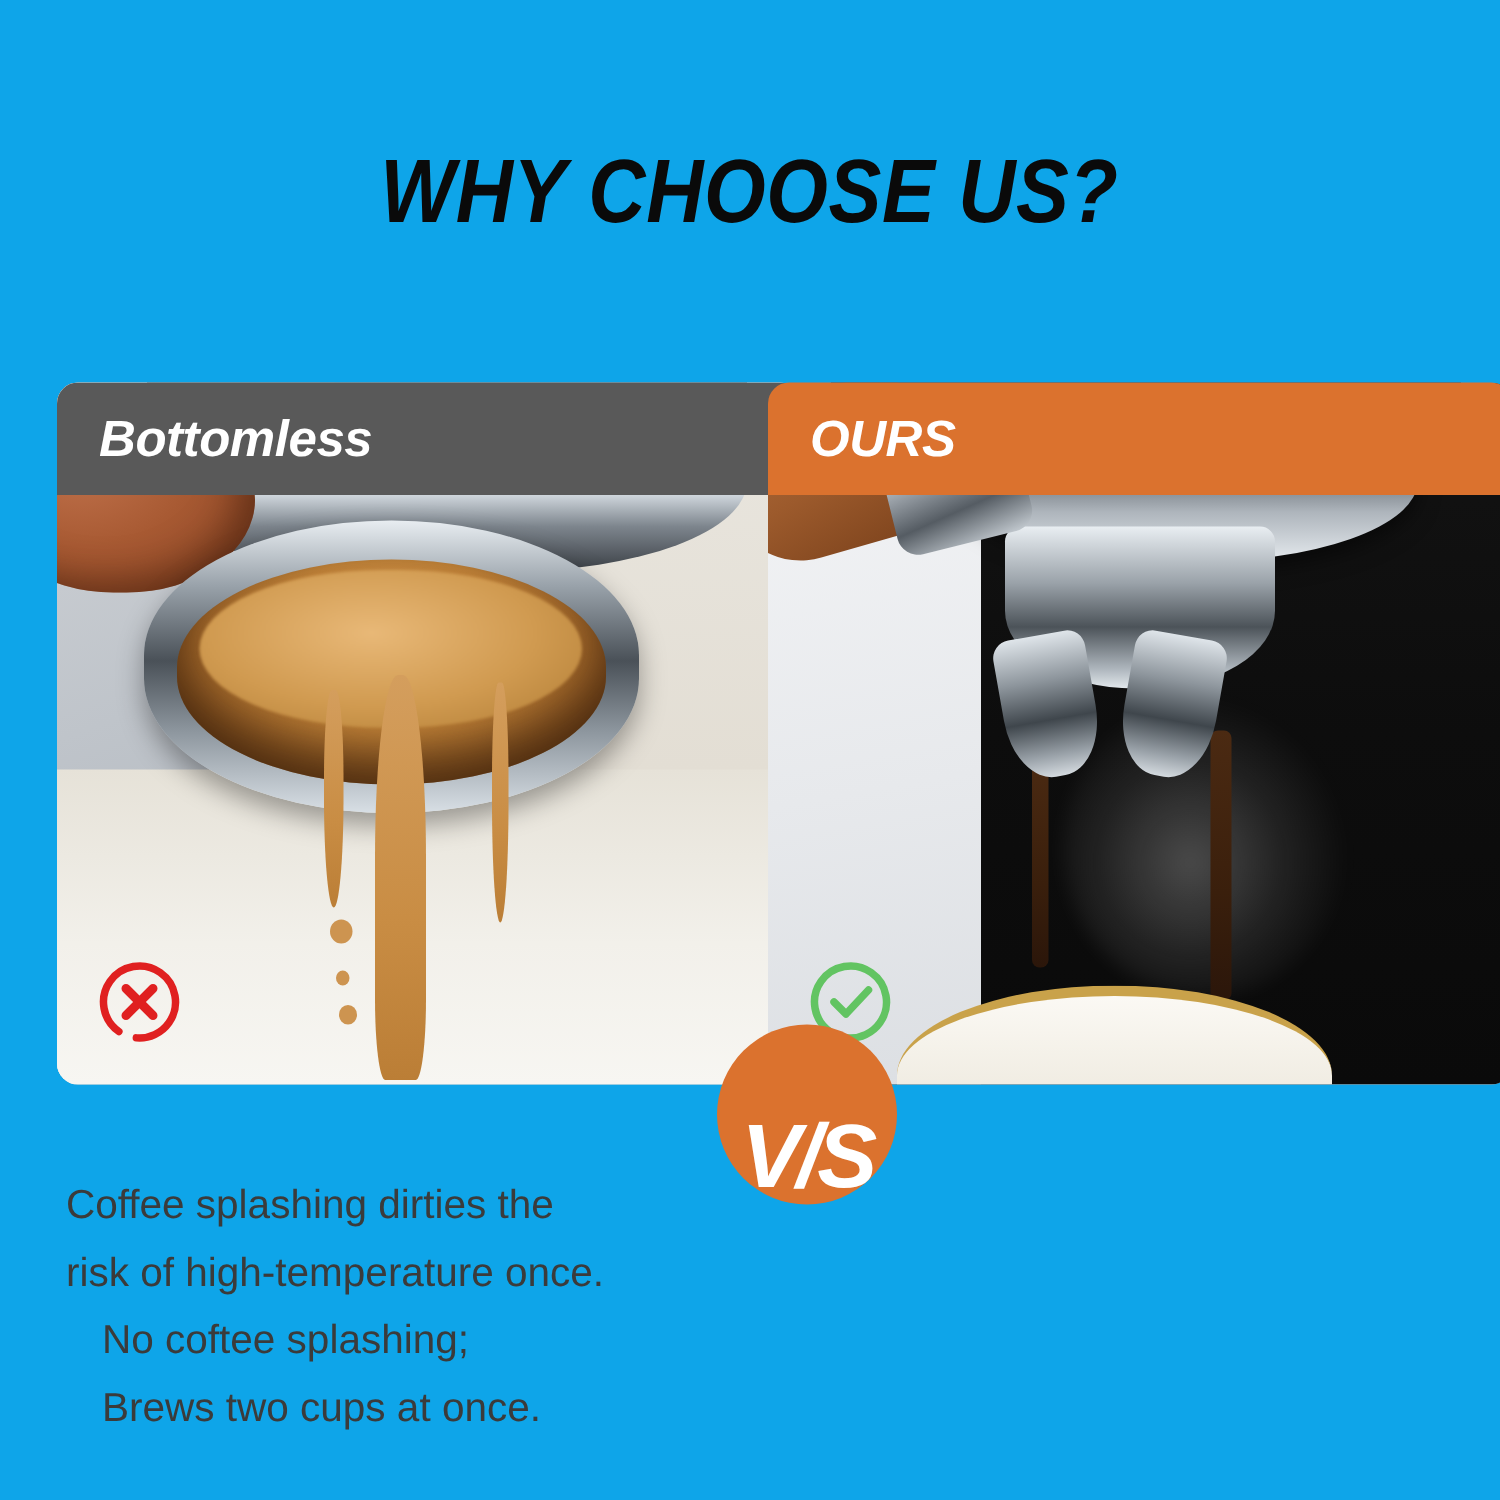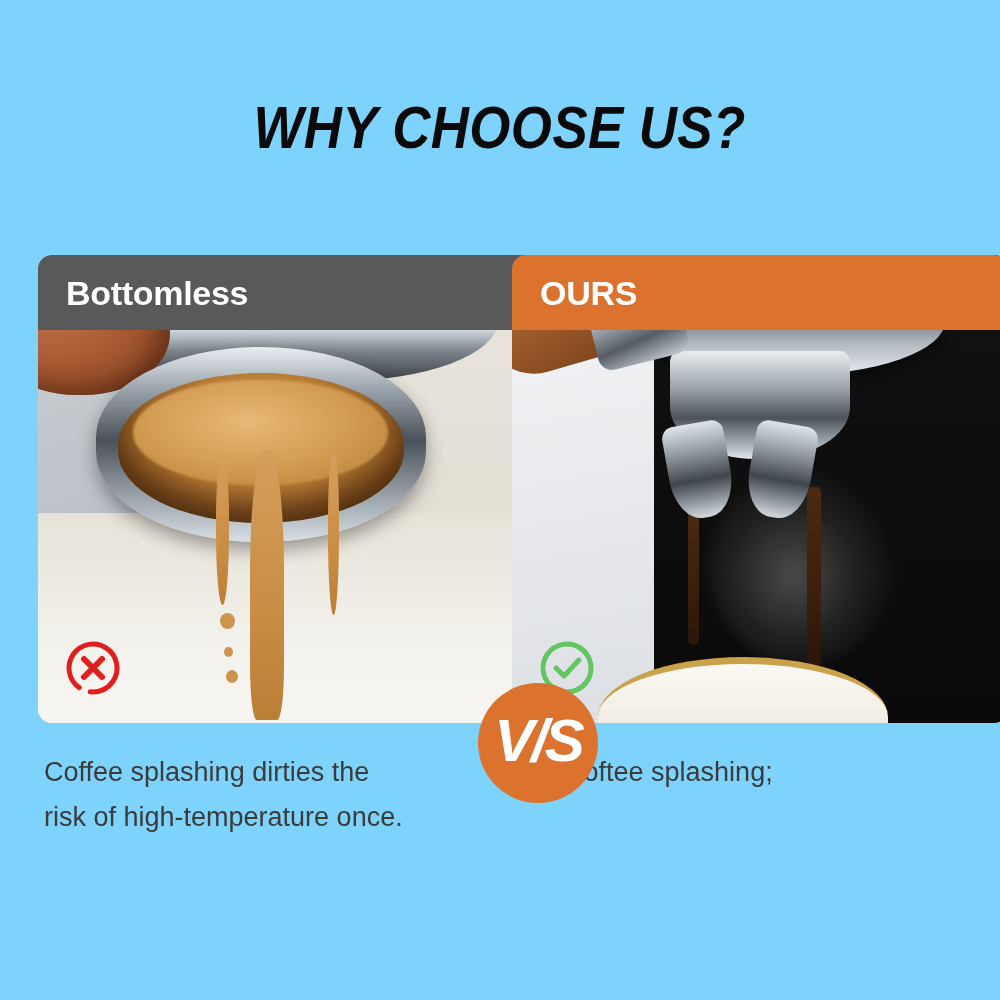--- a/index.html
+++ b/index.html
@@ -9,21 +9,21 @@
     height: 1000px;
     background: #ffffff;
     font-family: "Liberation Sans", sans-serif;
     overflow: hidden;
   }
 
   .page {
     position: relative;
     width: 1000px;
     height: 1000px;
-    background: #7dd3fc;
+    background: #0ea5e9;
   }
 
   
   .title-wrap {
     position: absolute;
     top: 96px;
     left: 0;
     width: 1000px;
     text-align: center;
   }
@@ -51,20 +51,21 @@
   }
 
   .card {
     position: absolute;
     top: 0;
     width: 496px;
     height: 468px;
     border-radius: 14px;
     overflow: hidden;
     background: #cfcfcf;
+    font-style: italic;
   }
   .card.left  { left: 0; }
   .card.right { left: 474px; padding-left: 28px; }
 
   .card-header {
     position: absolute;
     top: 0; left: 0;
     width: 100%;
     height: 75px;
     z-index: 6;
@@ -274,40 +275,41 @@
   .vs-badge {
     position: absolute;
     left: 440px;
     top: 428px;
     width: 120px;
     height: 120px;
     border-radius: 50%;
     background: #db722e;
     z-index: 20;
     display: flex;
-    align-items: center;
+    align-items: flex-end;
     justify-content: center;
   }
   .vs-text {
     color: #ffffff;
     font-size: 60px;
     font-weight: 700;
     font-style: italic;
     letter-spacing: -3px;
     line-height: 1;
     transform: translateY(-2px);
   }
 
   
   .captions {
     position: absolute;
-    top: 750px;
+    top: 781px;
     left: 44px;
     width: 920px;
     display: flex;
+    flex-direction: column;
   }
   .caption-col { width: 460px; }
   .caption-col.right-col { padding-left: 24px; }
   .caption-line {
     font-size: 27px;
     font-weight: 400;
     color: #3b3b3b;
     line-height: 45px;
     white-space: nowrap;
   }
@@ -384,16 +386,17 @@
     </div>
   </div>
 
   <div class="captions">
     <div class="caption-col">
       <div class="caption-line">Coffee splashing dirties the</div>
       <div class="caption-line">risk of high-temperature once.</div>
     </div>
     <div class="caption-col right-col">
       <div class="caption-line">No coftee splashing;</div>
+      <div class="caption-line">Brews two cups at once.</div>
     </div>
   </div>
 
 </div>
 
 </body></html>

